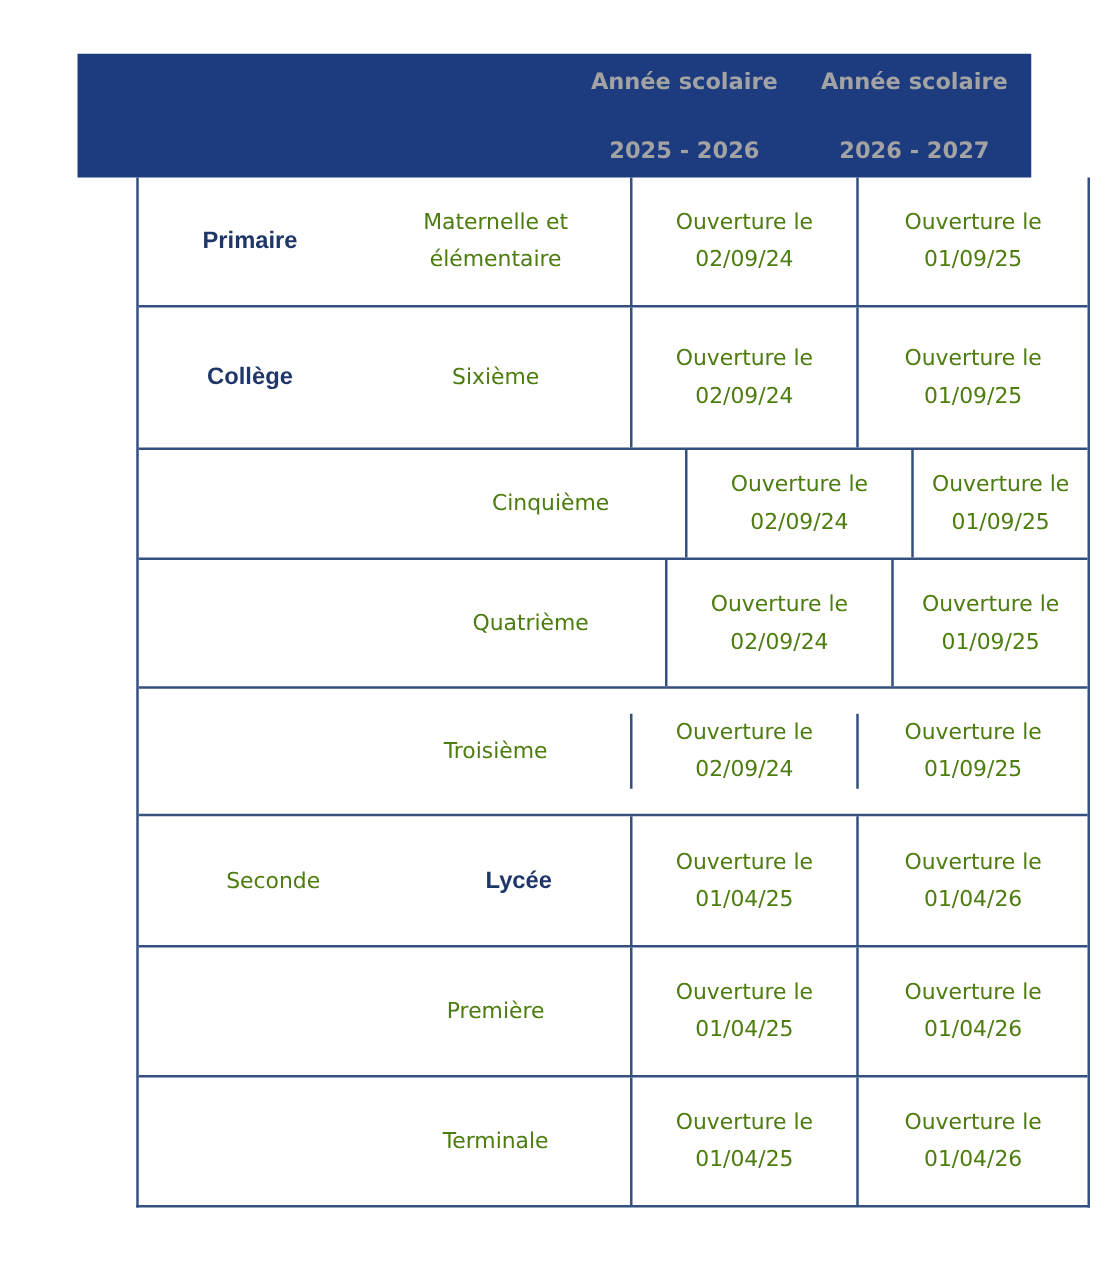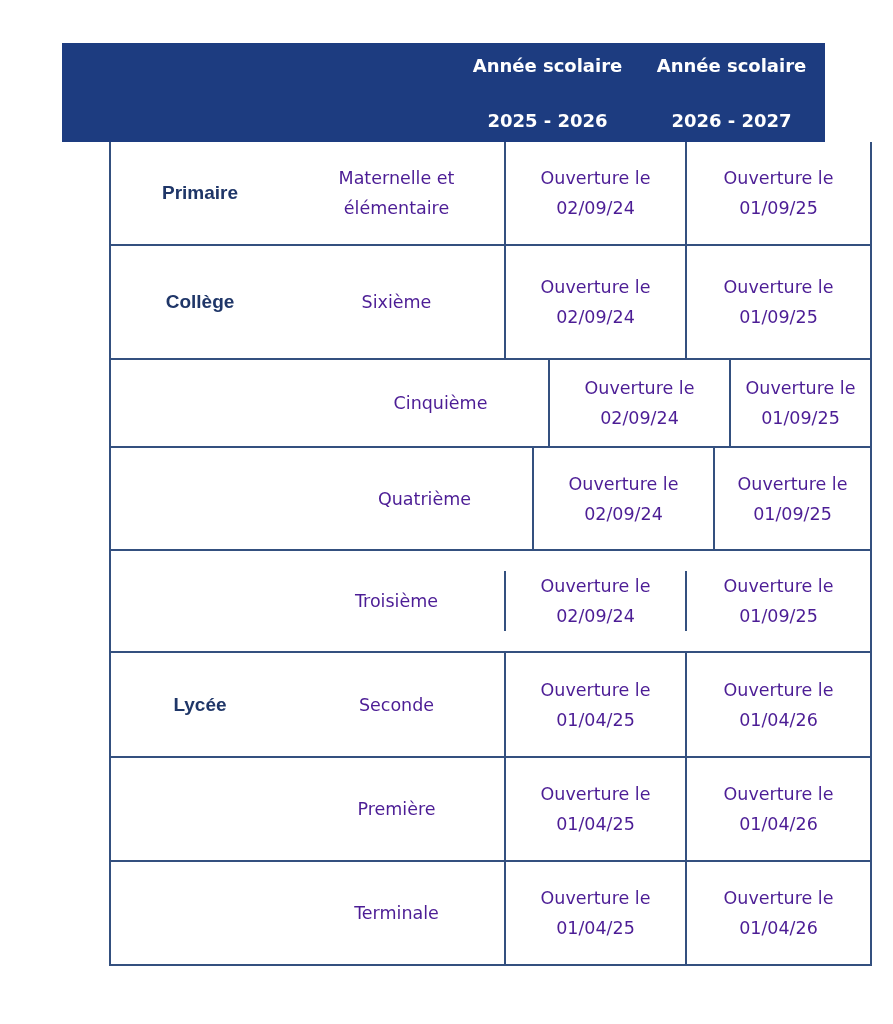--- a/index.html
+++ b/index.html
@@ -1,25 +1,25 @@
 <!DOCTYPE html>
 <html><head>
 <meta charset="utf-8">
 <style>
   html, body { margin:0; padding:0; background:#ffffff; }
   body { width:893px; height:1024px; position:relative; overflow:hidden; font-family:"DejaVu Sans", sans-serif; }
   .tbl { position:absolute; left:62px; top:43px; width:763px; }
   .hdr { position:relative; height:99px; background:#1d3c80; }
-  .hcell { position:absolute; top:0; height:99px; display:flex; flex-direction:column; align-items:center; justify-content:center; color:#ffffff; font-weight:bold; font-size:18px; line-height:31px;gap:24px; }
+  .hcell { position:absolute; top:0; height:99px; display:flex; flex-direction:column; align-items:center; justify-content:center; color:#a3a3a3; font-weight:bold; font-size:18px; line-height:31px;gap:24px; }
   .hcell.c1 { left:395px; width:181px; }
   .hcell.c2 { left:576px; width:187px; }
   .body { position:relative; border-left:2px solid #34507f; border-right:2px solid #34507f; border-bottom:2px solid #34507f; box-sizing:border-box; width:763px;margin-left:47px; }
   .row { position:relative; display:flex; border-top:2px solid #34507f; box-sizing:border-box; }
   .row:first-child { border-top:none; }
-  .cell { display:flex; flex-direction:column; align-items:center; justify-content:center; text-align:center; color:#4c1d95; font-size:17.5px; line-height:30px; box-sizing:border-box; }
+  .cell { display:flex; flex-direction:column; align-items:center; justify-content:center; text-align:center; color:#4d7c0f; font-size:17.5px; line-height:30px; box-sizing:border-box; }
   .cat { width:178px; font-family:"Liberation Sans", sans-serif; font-weight:bold; color:#1f3668; font-size:19px; }
   .lvl { width:215px; }
   .d1 { width:181px; border-left:2px solid #34507f; }
   .d2 { flex:1; border-left:2px solid #34507f; }
 </style>
 </head>
 <body>
 
 <div class="tbl">
   <div class="hdr">
@@ -108,25 +108,25 @@
         <div class="cell d1">
           <span>Ouverture le</span>
           <span>02/09/24</span>
         </div>
         <div class="cell d2">
           <span>Ouverture le</span>
           <span>01/09/25</span>
         </div>
       </div>
       <div class="row" style="height: 105px;">
+        <div class="cell lvl">
+          <span>Seconde</span>
+        </div>
         <div class="cell cat">
           <span>Lycée</span>
-        </div>
-        <div class="cell lvl">
-          <span>Seconde</span>
         </div>
         <div class="cell d1">
           <span>Ouverture le</span>
           <span>01/04/25</span>
         </div>
         <div class="cell d2">
           <span>Ouverture le</span>
           <span>01/04/26</span>
         </div>
       </div>

